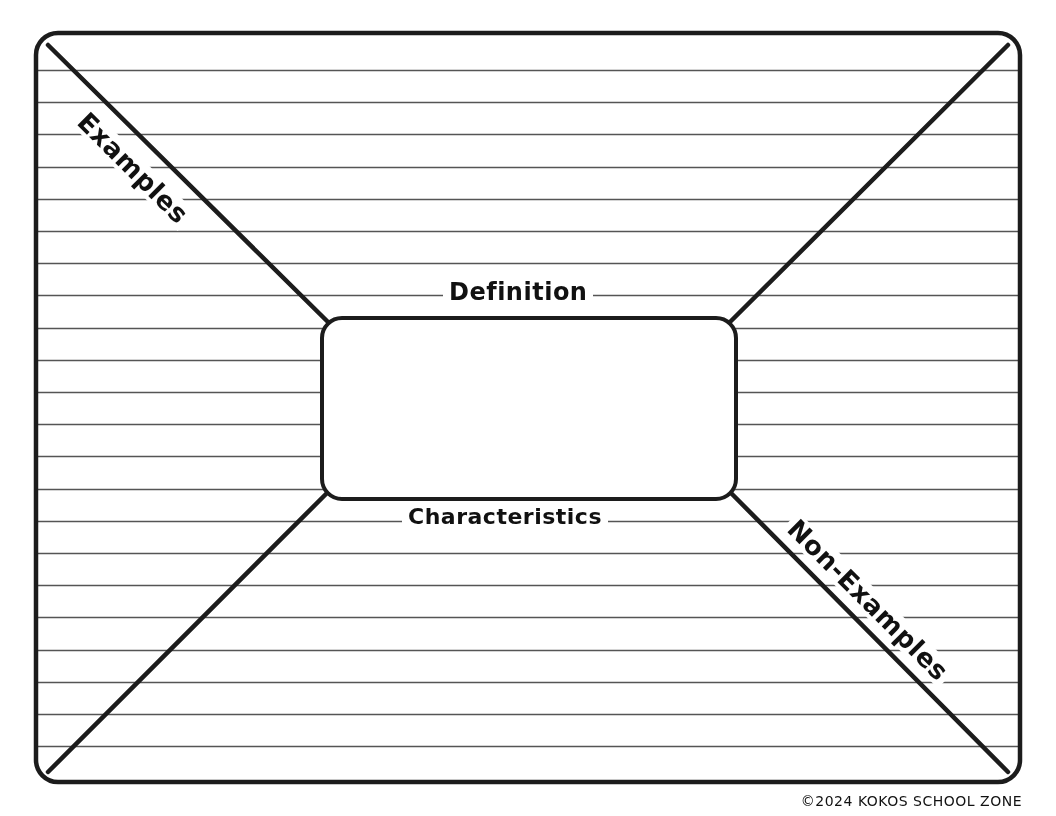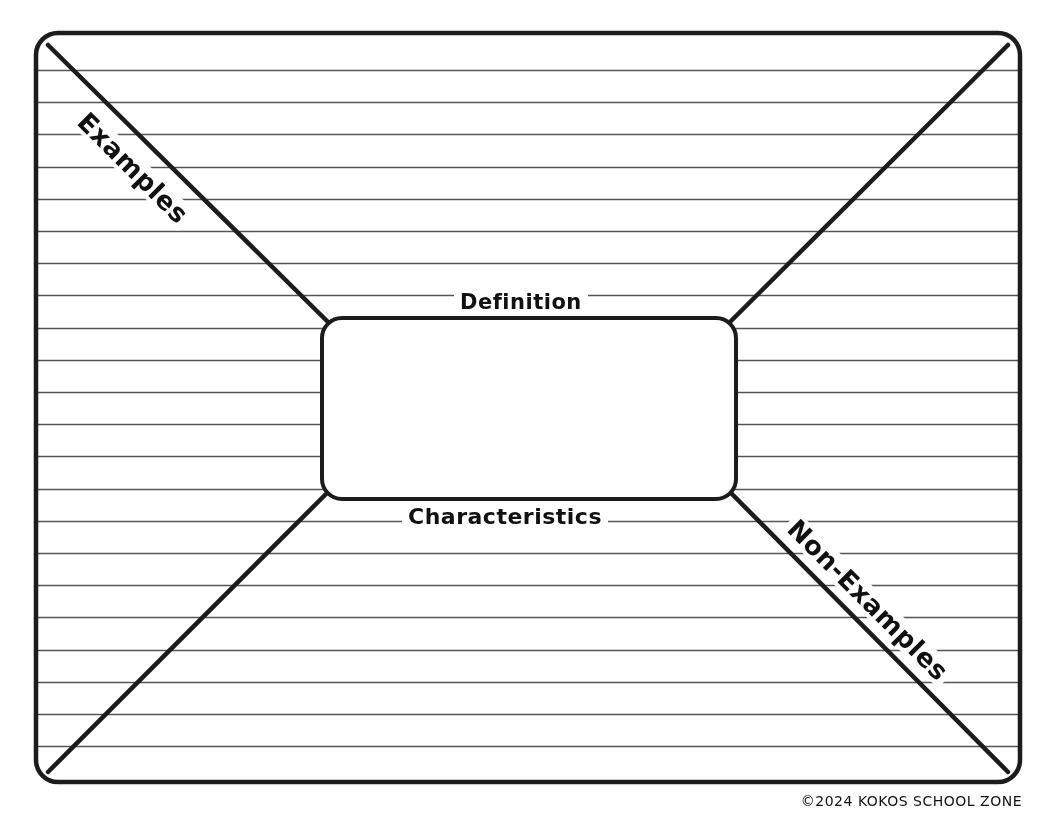--- a/index.html
+++ b/index.html
@@ -10,21 +10,21 @@
     position: absolute;
     font-family: "DejaVu Sans", sans-serif;
     font-weight: bold;
     color: #111111;
     background: #ffffff;
     white-space: nowrap;
     line-height: 1;
     letter-spacing: 0.5px;
   }
   .label-definition {
-    left: 443px; top: 292px; font-size: 21px; padding: 0 6px; margin-left: 11px;
+    left: 443px; top: 280px; font-size: 24px; padding: 0 6px;
   }
   .label-characteristics {
     left: 402px; top: 506px; font-size: 22px; padding: 0 6px;
   }
   .label-examples {
     left: 133px; top: 168px; font-size: 26px; padding: 0 4px;
     transform: translate(-50%, -50%) rotate(45deg);
     transform-origin: center center;
   }
   .label-nonexamples {

